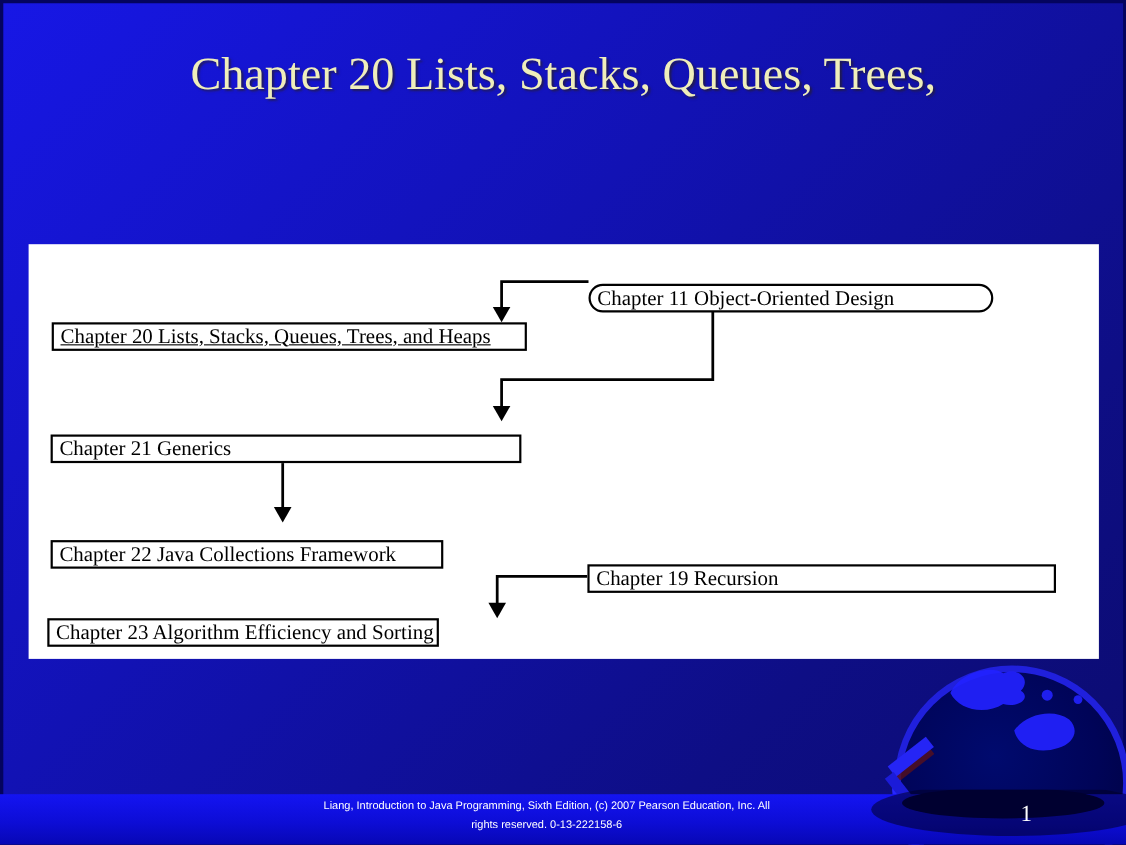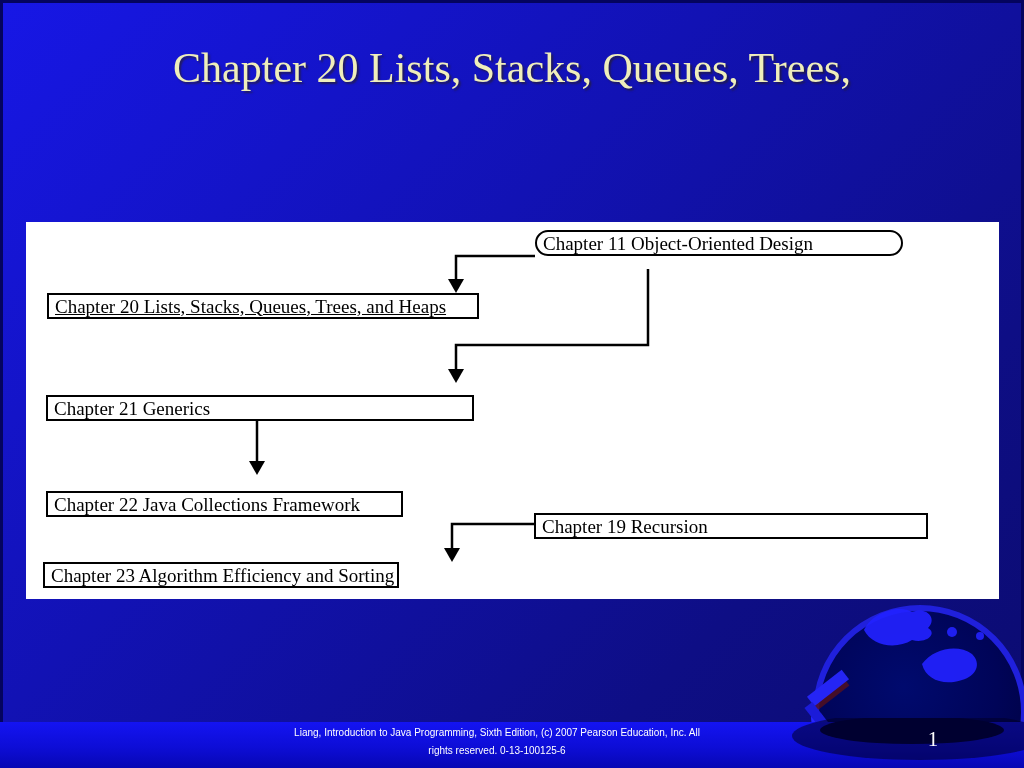--- a/index.html
+++ b/index.html
@@ -70,37 +70,37 @@
         <polyline points="231,186 231,241" fill="none" stroke="#000" stroke-width="2.5"></polyline>
         <polygon points="223,239 239,239 231,253" fill="#000"></polygon>
       </g>
 
       <g>
         <polyline points="508,302 426,302 426,328" fill="none" stroke="#000" stroke-width="2.5"></polyline>
         <polygon points="418,326 434,326 426,340" fill="#000"></polygon>
       </g>
     </svg>
 
-    <div class="dbox" style="left:509px;top:8px;width:368px;border-radius:13px;">
+    <div class="dbox" style="left:509px;top:36px;width:368px;border-radius:13px;">
       <span>Chapter 11 Object-Oriented Design</span>
     </div>
 
     <div class="dbox" style="left:21px;top:71px;width:432px;text-decoration:underline;">
       <span>Chapter 20 Lists, Stacks, Queues, Trees, and Heaps</span>
     </div>
 
     <div class="dbox" style="left:20px;top:161px;width:428px;margin-top:12px;">
       <span>Chapter 21 Generics</span>
     </div>
 
     <div class="dbox" style="left:20px;top:253px;width:357px;margin-top:16px;">
       <span>Chapter 22 Java Collections Framework</span>
     </div>
 
-    <div class="dbox" style="left:508px;top:291px;width:394px;">
+    <div class="dbox" style="left:508px;top:291px;width:426px;">
       <span>Chapter 19 Recursion</span>
     </div>
 
     <div class="dbox" style="left:17px;top:340px;width:356px;">
       <span>Chapter 23 Algorithm Efficiency and Sorting</span>
     </div>
 
   </div>
 
   <svg class="globe" viewBox="0 0 264 190">
@@ -124,18 +124,18 @@
 
   <div class="band"></div>
 
   <svg class="globe-base" viewBox="0 0 264 50">
     <ellipse cx="160" cy="18" rx="128" ry="24" fill="rgba(0,0,40,0.55)"></ellipse>
     <ellipse cx="152" cy="12" rx="92" ry="14" fill="#000030"></ellipse>
   </svg>
 
   <div class="footer-credit">
     <span>Liang, Introduction to Java Programming, Sixth Edition, (c) 2007 Pearson Education, Inc. All</span>
-    <span>rights reserved. 0-13-100125-6</span>
+    <span>rights reserved. 0-13-222158-6</span>
   </div>
 
   <div class="page-num">1</div>
 
 </div>
 
 </body></html>

